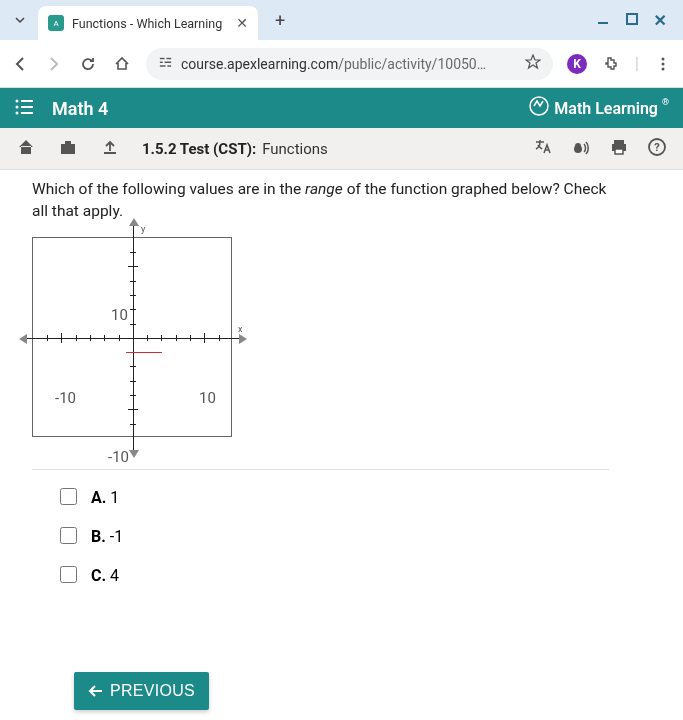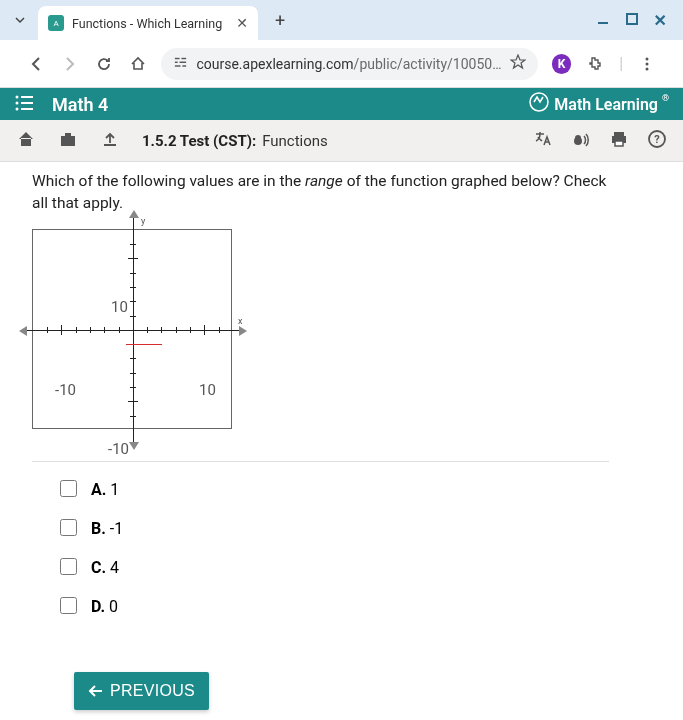--- a/index.html
+++ b/index.html
@@ -11,33 +11,33 @@
     .tab-dropdown { width: 28px; height: 28px; border-radius: 50%; display:flex; align-items:center; justify-content:center; color:#444; }
     .tab { background: #fff; border-radius: 8px 8px 0 0; height: 34px; display: flex; align-items: center; padding: 0 10px; gap: 8px; min-width: 220px; margin-top: 6px; }
     .tab .favicon { width: 16px; height: 16px; background: #2a9a8f; border-radius: 3px; display:flex; align-items:center; justify-content:center; }
     .tab .title { font-size: 12.5px; color: #333; flex: 1; white-space: nowrap; overflow:hidden; text-overflow: ellipsis; }
     .tab .close { color:#555; font-size: 14px; }
     .new-tab { width: 28px; height: 28px; display:flex; align-items:center; justify-content:center; color:#444; font-size: 18px; margin-left: 4px;}
     .win-controls { margin-left: auto; display:flex; gap: 16px; padding-right: 10px; align-items:center;}
     .win-controls span { color:#2a6a8a; font-size: 14px; }
     .win-controls .wc-close { color:#2a6a8a; font-size:16px; font-weight:bold;}
     
-    .addr-bar { background: #fff; height: 48px; display:flex; align-items:center; padding: 0 26px; gap: 14px; border-bottom: 1px solid #ddd;}
+    .addr-bar { background: #fff; height: 48px; display:flex; align-items:center; padding: 0 10px; gap: 14px; border-bottom: 1px solid #ddd;}
     .addr-bar .nav-btn { color:#555; display:flex; align-items:center; justify-content:center; width:20px;}
     .addr-bar .nav-btn.disabled { color: #bbb; }
     .url-box { flex: 1; background: #f1f3f4; border-radius: 18px; height: 32px; display:flex; align-items:center; padding: 0 12px; gap: 8px; font-size: 14px; color:#333;}
     .url-box .site-icon { color:#555; }
     .url-text { flex: 1; white-space: nowrap; overflow:hidden; text-overflow: ellipsis; }
     .url-text .domain { color: #333; }
     .url-text .path { color: #6a6a6a; }
     .ext-icon { width:20px; height:20px; border-radius:50%; display:flex; align-items:center; justify-content:center; font-size:12px;}
     .ext-k { background:#7b2cbf; color:#fff; font-weight:bold;}
     
     
-    .app-header { background: #1d8a8a; color: #fff; height: 32px; display:flex; align-items:center; padding: 0 14px; gap: 18px; }
+    .app-header { background: #1d8a8a; color: #fff; height: 40px; display:flex; align-items:center; padding: 0 14px; gap: 18px; }
     .app-header .menu-icon { font-size: 18px; }
     .app-header .course { font-size: 18px; font-weight: 600; }
     .app-header .brand { margin-left: auto; font-size: 16px; font-weight: 600; display:flex; align-items:center; gap:4px;}
     .app-header .brand-icon { font-size:18px; }
     .brand sup { font-size: 9px; position:relative; top:-6px;}
     
     
     .sub-bar { background: #f2f0ee; height: 42px; display:flex; align-items:center; padding: 0 16px; gap: 22px; border-bottom: 1px solid #ddd;}
     .sub-bar .sb-icon { color:#555; font-size: 18px; }
     .sub-bar .breadcrumb { display:flex; align-items:center; gap:6px; font-size:15px; }
@@ -283,24 +283,20 @@
       <span><span class="lett">A.</span> <span>1</span></span>
     </label>
     <label class="option">
       <input type="checkbox" style="">
       <span><span class="lett">B.</span> <span>-1</span></span>
     </label>
     <label class="option">
       <input type="checkbox" style="">
       <span><span class="lett">C.</span> <span>4</span></span>
     </label>
-    <label class="option">
-      <input type="checkbox" style="">
-      <span><span class="lett">D.</span> <span>0</span></span>
-    </label>
   </div>
 </div>
 
 <div class="cutoff"></div>
 <button class="prev-btn">
   <svg width="16" height="14" viewBox="0 0 16 14">
       <path d="M7 2L2 7l5 5M2 7h12" stroke="#fff" stroke-width="2" fill="none"></path>
     </svg>
   <span>PREVIOUS</span>
 </button>

